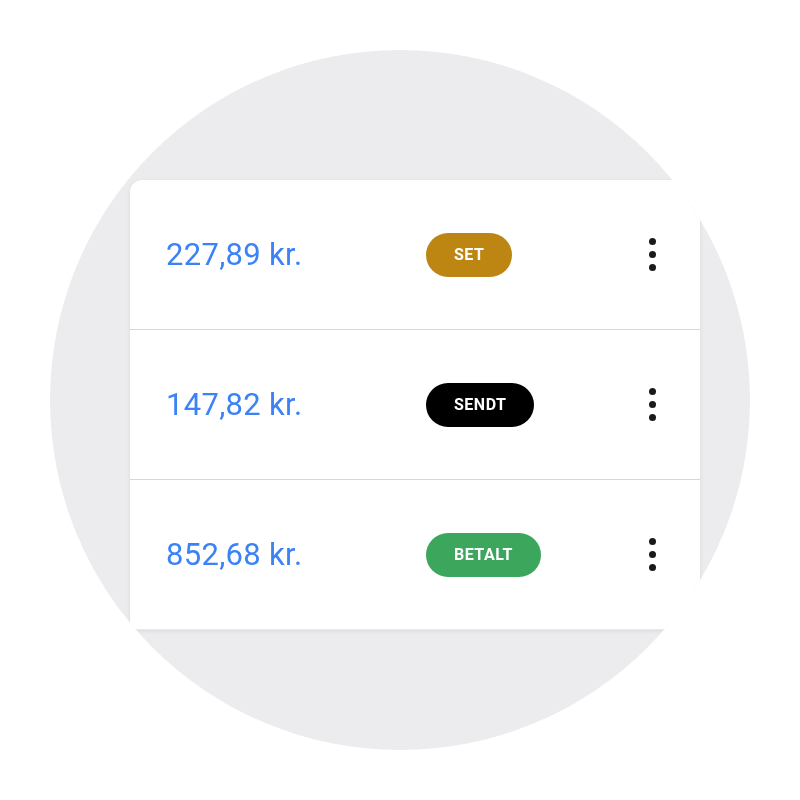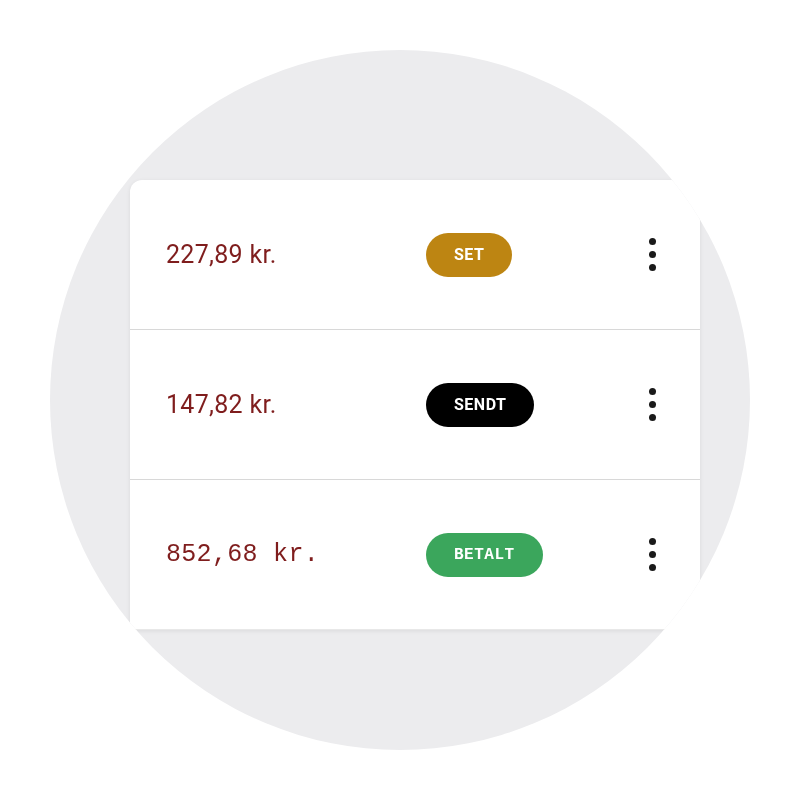--- a/index.html
+++ b/index.html
@@ -35,28 +35,27 @@
     }
     .list-row {
       display: flex;
       align-items: center;
       height: 150px;
       padding: 0 28px 0 36px;
       border-bottom: 1px solid #d8d8d8;
     }
     .list-row:last-child {
       border-bottom-color: #e8e8e8;
-      font-family: Liberation Mono, monospace;
     }
     .amount {
       flex: 0 0 auto;
       width: 260px;
-      font-size: 25px;
+      font-size: 31px;
       font-weight: 400;
-      color: #7f1d1d;
+      color: #3b82f6;
       letter-spacing: 0.3px;
     }
     .status-badge {
       flex: 0 0 auto;
       display: inline-flex;
       align-items: center;
       justify-content: center;
       height: 44px;
       padding: 0 28px;
       border-radius: 22px;

